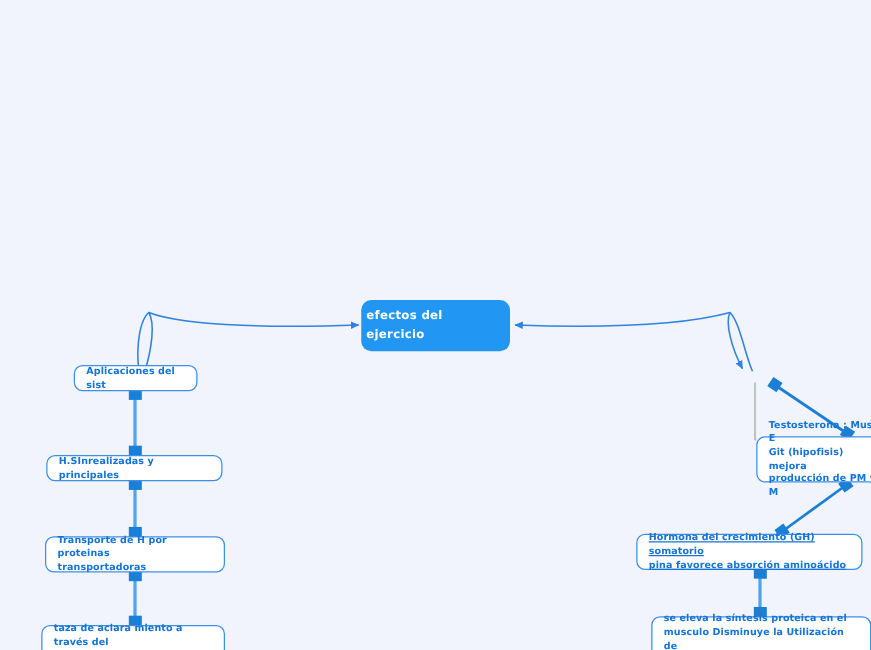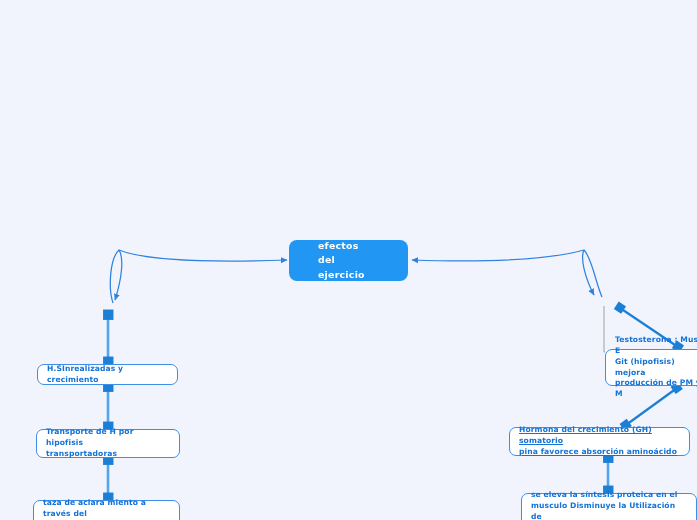--- a/index.html
+++ b/index.html
@@ -43,21 +43,21 @@
     align-items: center;
     white-space: pre-line;
   }
   .node.root {
     background: #2196f3;
     border: none;
     border-radius: 8px;
     color: #ffffff;
     font-size: 9.4px;
     line-height: 1.55;
-    padding: 8px 29px;
+    padding: 8px 4px;
     letter-spacing: 0.25px;
   }
   
   #node-root       { left: 289px; top: 240px; width: 119px; height: 41px; }
   #node-aplic      { left: 59px;  top: 292px; width: 99px;  height: 21px; }
   #node-hsin       { left: 37px;  top: 364px; width: 141px; height: 21px; }
   #node-transporte { left: 36px;  top: 429px; width: 144px; height: 29px; }
   #node-taza       { left: 33px;  top: 500px; width: 147px; height: 29px; }
   #node-princ      { left: 546px; top: 286px; width: 113px; height: 20px; }
   #node-testo      { left: 605px; top: 349px; width: 112px; height: 37px; }
@@ -114,24 +114,25 @@
       <line x1="626" y1="425" x2="677" y2="388" stroke="#1c7fd6" stroke-width="2.2" marker-start="url(#sq)" marker-end="url(#sq)"></line>
     </g>
     <g>
       <line x1="608" y1="458" x2="608" y2="491" stroke="#53a3ef" stroke-width="2.6" marker-start="url(#sq)" marker-end="url(#sq)"></line>
     </g>
   </svg>
 
   <div class="node root" id="node-root">efectos del
 ejercicio</div>
 
+  <div class="node" id="node-aplic">Aplicaciones del sist</div>
 
-  <div class="node" id="node-hsin">H.SInrealizadas y crecimiento</div>
+  <div class="node" id="node-hsin">H.SInrealizadas y principales</div>
 
-  <div class="node" id="node-transporte">Transporte de H por hipofisis
+  <div class="node" id="node-transporte">Transporte de H por proteinas
 transportadoras</div>
 
   <div class="node" id="node-taza">taza de aclara miento a través del
 hígado y tejido</div>
 
 
   <div class="node" id="node-testo">Testosterona : Musl. E
 Git (hipofisis) mejora
 producción de PM y M</div>
 

